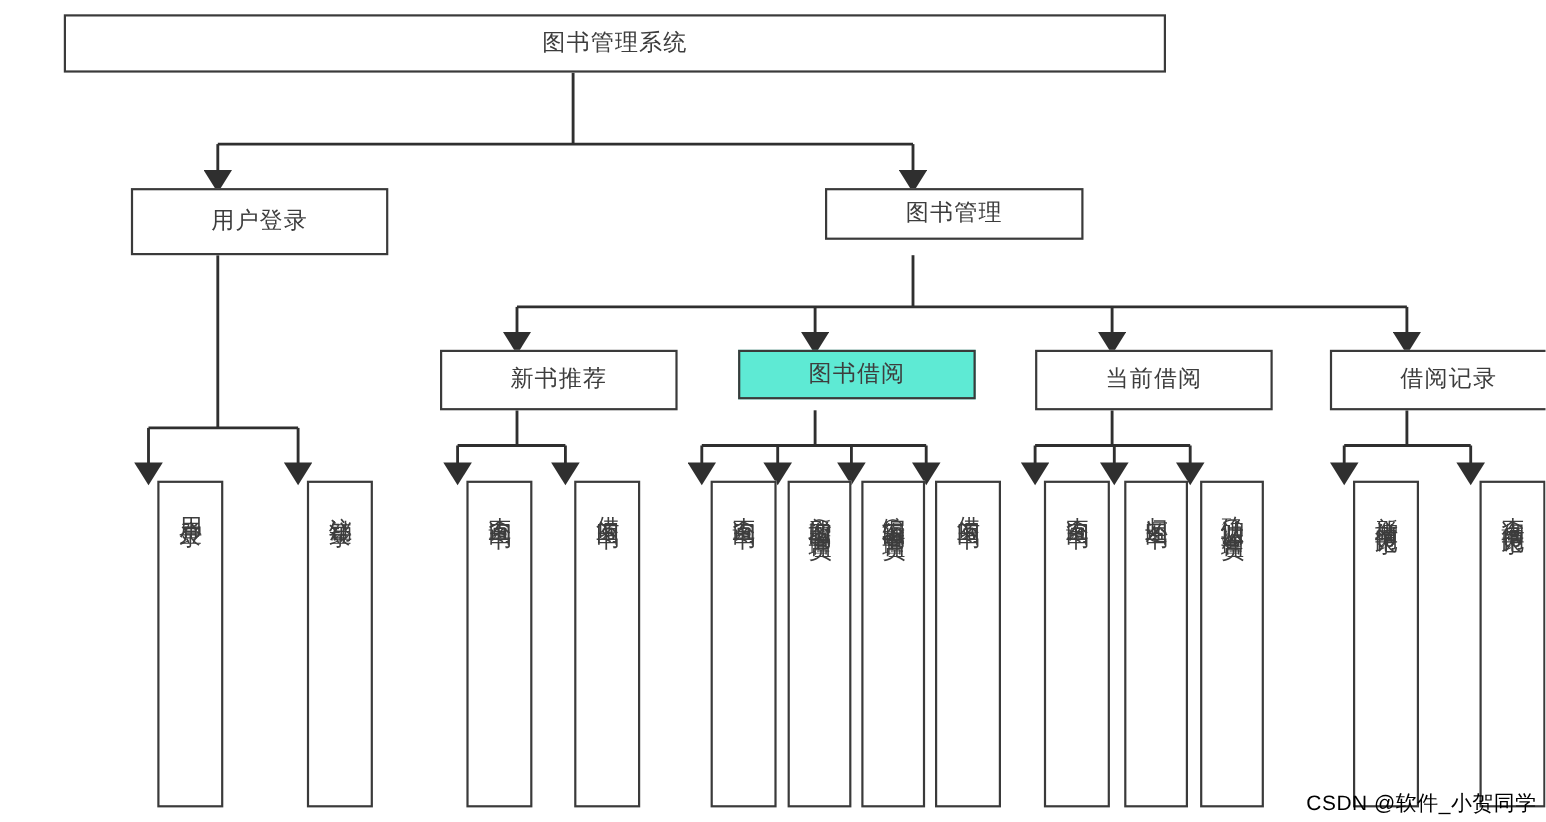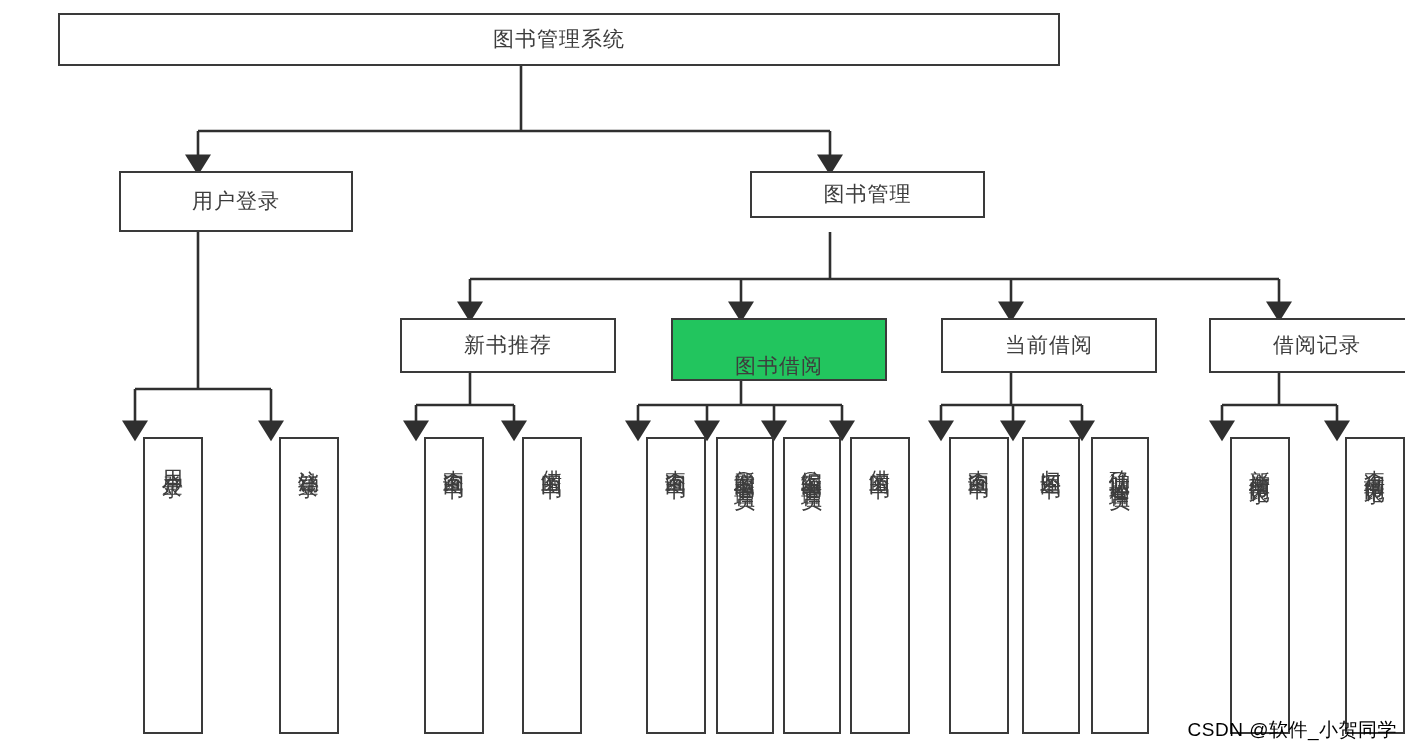--- a/index.html
+++ b/index.html
@@ -136,21 +136,21 @@
   <div class="node horiz" style="left: 81px; top: 171px; width: 234px; height: 61px; border-color: rgb(58, 58, 58); background: rgb(255, 255, 255); color: rgb(61, 61, 61);">
     <span class="label">用户登录</span>
   </div>
   <div class="node horiz" style="left: 712px; top: 171px; width: 235px; height: 47px; border-color: rgb(58, 58, 58); background: rgb(255, 255, 255); color: rgb(61, 61, 61);">
     <span class="label">图书管理</span>
   </div>
 
   <div class="node horiz" style="left: 362px; top: 318px; width: 216px; height: 55px; border-color: rgb(58, 58, 58); background: rgb(255, 255, 255); color: rgb(61, 61, 61);">
     <span class="label">新书推荐</span>
   </div>
-  <div class="node horiz" style="left: 633px; top: 318px; width: 216px; height: 63px; border-color: rgb(58, 58, 58); background: #22c55e; color: rgb(61, 61, 61); align-items: flex-end;">
+  <div class="node horiz" style="left: 633px; top: 318px; width: 216px; height: 45px; border-color: rgb(58, 58, 58); background: #5eead4; color: rgb(61, 61, 61);">
     <span class="label">图书借阅</span>
   </div>
   <div class="node horiz" style="left: 903px; top: 318px; width: 216px; height: 55px; border-color: rgb(58, 58, 58); background: rgb(255, 255, 255); color: rgb(61, 61, 61);">
     <span class="label">当前借阅</span>
   </div>
   <div class="node horiz" style="left: 1171px; top: 318px; width: 216px; height: 55px; border-color: rgb(58, 58, 58); background: rgb(255, 255, 255); color: rgb(61, 61, 61);">
     <span class="label">借阅记录</span>
   </div>
 
   <div class="node vert" style="left: 105px; top: 437px; width: 60px; height: 297px; border-color: rgb(58, 58, 58); background: rgb(255, 255, 255); color: rgb(61, 61, 61);">

